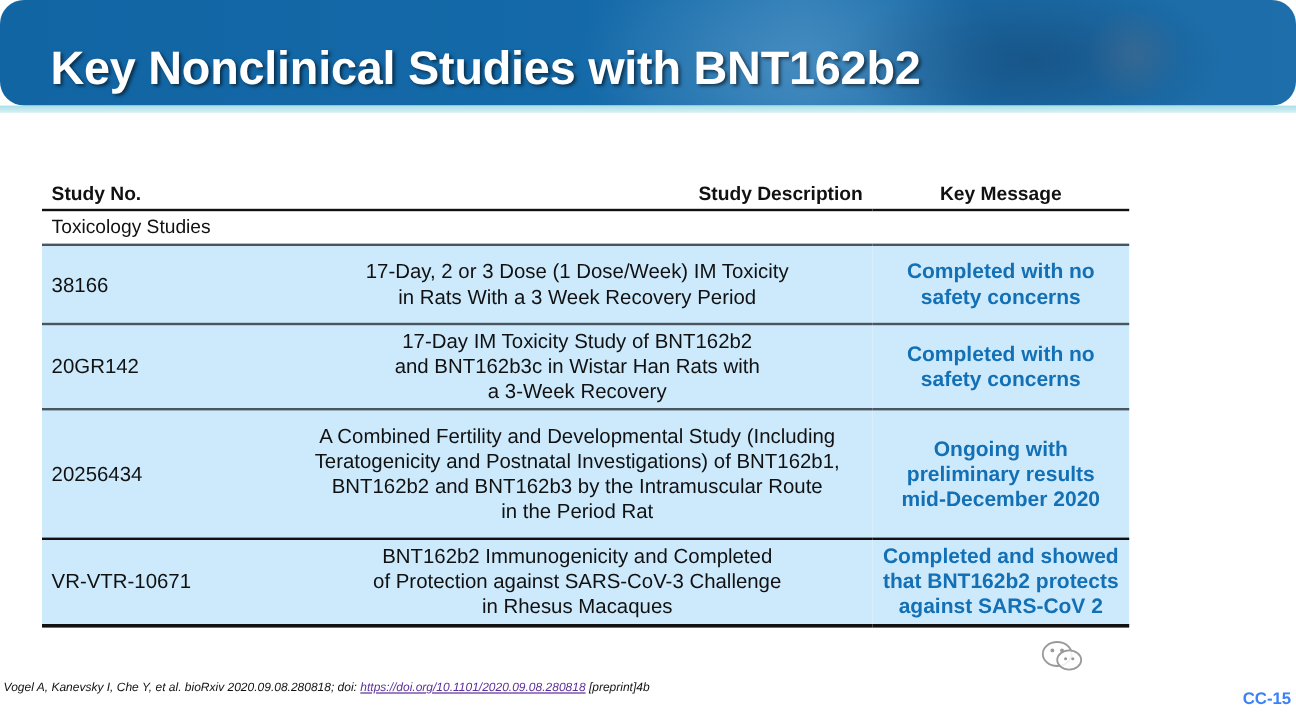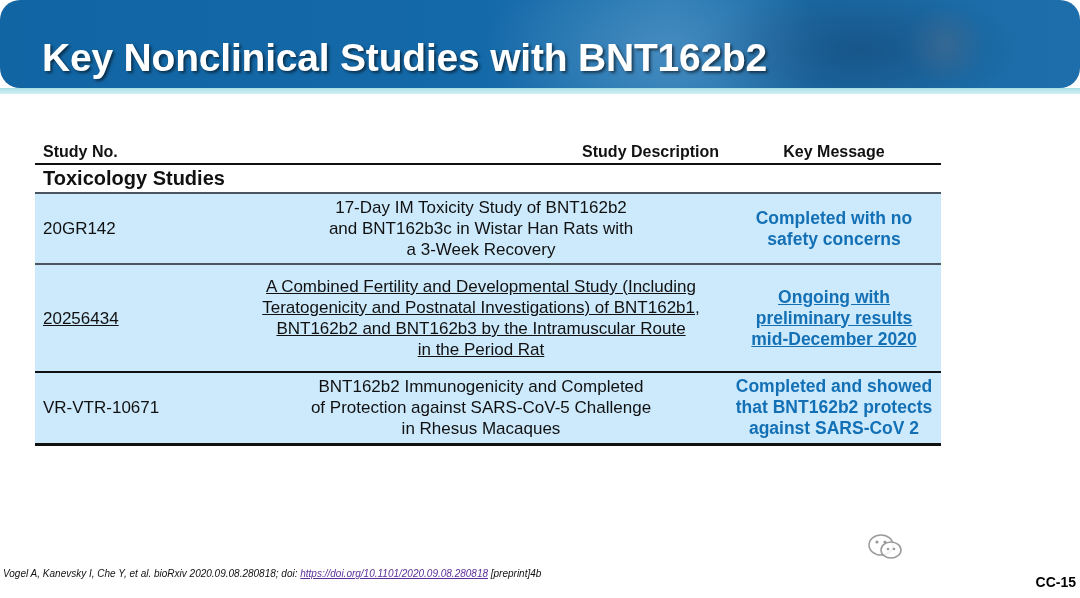--- a/index.html
+++ b/index.html
@@ -30,55 +30,55 @@
     color: #ffffff; letter-spacing: -0.2px;
     text-shadow: 2px 2px 3px rgba(0,0,0,0.55);
     white-space: nowrap;
   }
   .header-rule {
     position: absolute; left: 0; top: 88px; width: 1080px; height: 6px;
     background: linear-gradient(180deg, #a9dfe6 0%, #d6f1f4 100%);
   }
 
   table.studies {
-    position: absolute; left: 35px; top: 140px; width: 906px;
+    position: absolute; left: 35px; top: 151px; width: 906px;
     border-collapse: collapse; font-size: 17px;
   }
   .studies th {
     font-weight: bold; font-size: 16px; height: 24px; padding: 0 8px;
     border-bottom: 2.5px solid #111; vertical-align: middle;
   }
   .studies th.c1 { text-align: left; width: 200px; }
   .studies th.c2 { text-align: right; }
   .studies th.c3 { width: 214px; }
   .studies tr.section td {
-    font-weight: bold; font-size: 20px; height: 29px; padding: 0 8px; background: #fff;
+    font-weight: normal; font-size: 16px; height: 29px; padding: 0 8px; background: #fff;
   }
   .studies tr.row td {
     background: #cdeafc; vertical-align: middle; line-height: 21px;
     border-top: 2px solid #4a5560;
   }
   .studies tr.row td.c1 { text-align: left; padding-left: 8px; }
   .studies tr.row td.c2 { text-align: center; padding: 0 8px; }
   .studies tr.row td.c3 {
     text-align: center; color: #1470b5; font-weight: bold; font-size: 17.5px; line-height: 21px;
   }
   .studies tr.row.last-in-section td { border-bottom: 2px solid #111; }
   .studies tr.row.final td { border-bottom: 3px solid #111; }
   .studies tr.h66 td { height: 66px; }
   .studies tr.h70 td { height: 71px; }
-  .studies tr.h108 td { height: 108px; text-decoration: underline; }
+  .studies tr.h108 td { height: 108px; }
   .studies tr.h72 td { height: 72px; }
 
   .footnote {
     position: absolute; left: 3px; top: 568px; font-size: 10px; color: #111; white-space: nowrap; font-style: italic;
   }
   .footnote a { color: #5b2f9a; text-decoration: underline; }
   .slide-no {
-    position: absolute; right: 4px; top: 574px; font-size: 14px; font-weight: bold; color: #000000;
+    position: absolute; right: 4px; top: 574px; font-size: 14px; font-weight: bold; color: #3b82f6;
   }
   .watermark {
     position: absolute; left: 866px; top: 532px; height: 34px; display: flex; align-items: center; gap: 4px;
     color: rgba(160,160,160,0.85);
   }
   .watermark .wm-text { font-size: 24px; letter-spacing: 1px; color: rgba(255,255,255,0.9);
     -webkit-text-stroke: 1px #9a9a9a; font-family: "DejaVu Sans", sans-serif; }
 </style>
 </head>
 <body>
@@ -97,20 +97,31 @@
       <th class="c1">Study No.</th>
       <th class="c2">Study Description</th>
       <th class="c3">Key Message</th>
     </tr>
   </thead>
   <tbody>
     <tr class="section">
       <td colspan="3">Toxicology Studies</td>
     </tr>
 
+    <tr class="row h66">
+      <td class="c1">38166</td>
+      <td class="c2">
+        <div>17-Day, 2 or 3 Dose (1 Dose/Week) IM Toxicity</div>
+        <div>in Rats With a 3 Week Recovery Period</div>
+      </td>
+      <td class="c3">
+        <div>Completed with no</div>
+        <div>safety concerns</div>
+      </td>
+    </tr>
 
     <tr class="row h70">
       <td class="c1">20GR142</td>
       <td class="c2">
         <div>17-Day IM Toxicity Study of BNT162b2</div>
         <div>and BNT162b3c in Wistar Han Rats with</div>
         <div>a 3-Week Recovery</div>
       </td>
       <td class="c3">
         <div>Completed with no</div>
@@ -131,21 +142,21 @@
         <div>preliminary results</div>
         <div>mid-December 2020</div>
       </td>
     </tr>
 
 
     <tr class="row h72 final">
       <td class="c1">VR-VTR-10671</td>
       <td class="c2">
         <div>BNT162b2 Immunogenicity and Completed</div>
-        <div>of Protection against SARS-CoV-5 Challenge</div>
+        <div>of Protection against SARS-CoV-3 Challenge</div>
         <div>in Rhesus Macaques</div>
       </td>
       <td class="c3">
         <div>Completed and showed</div>
         <div>that BNT162b2 protects</div>
         <div>against SARS-CoV 2</div>
       </td>
     </tr>
   </tbody>
 </table>

